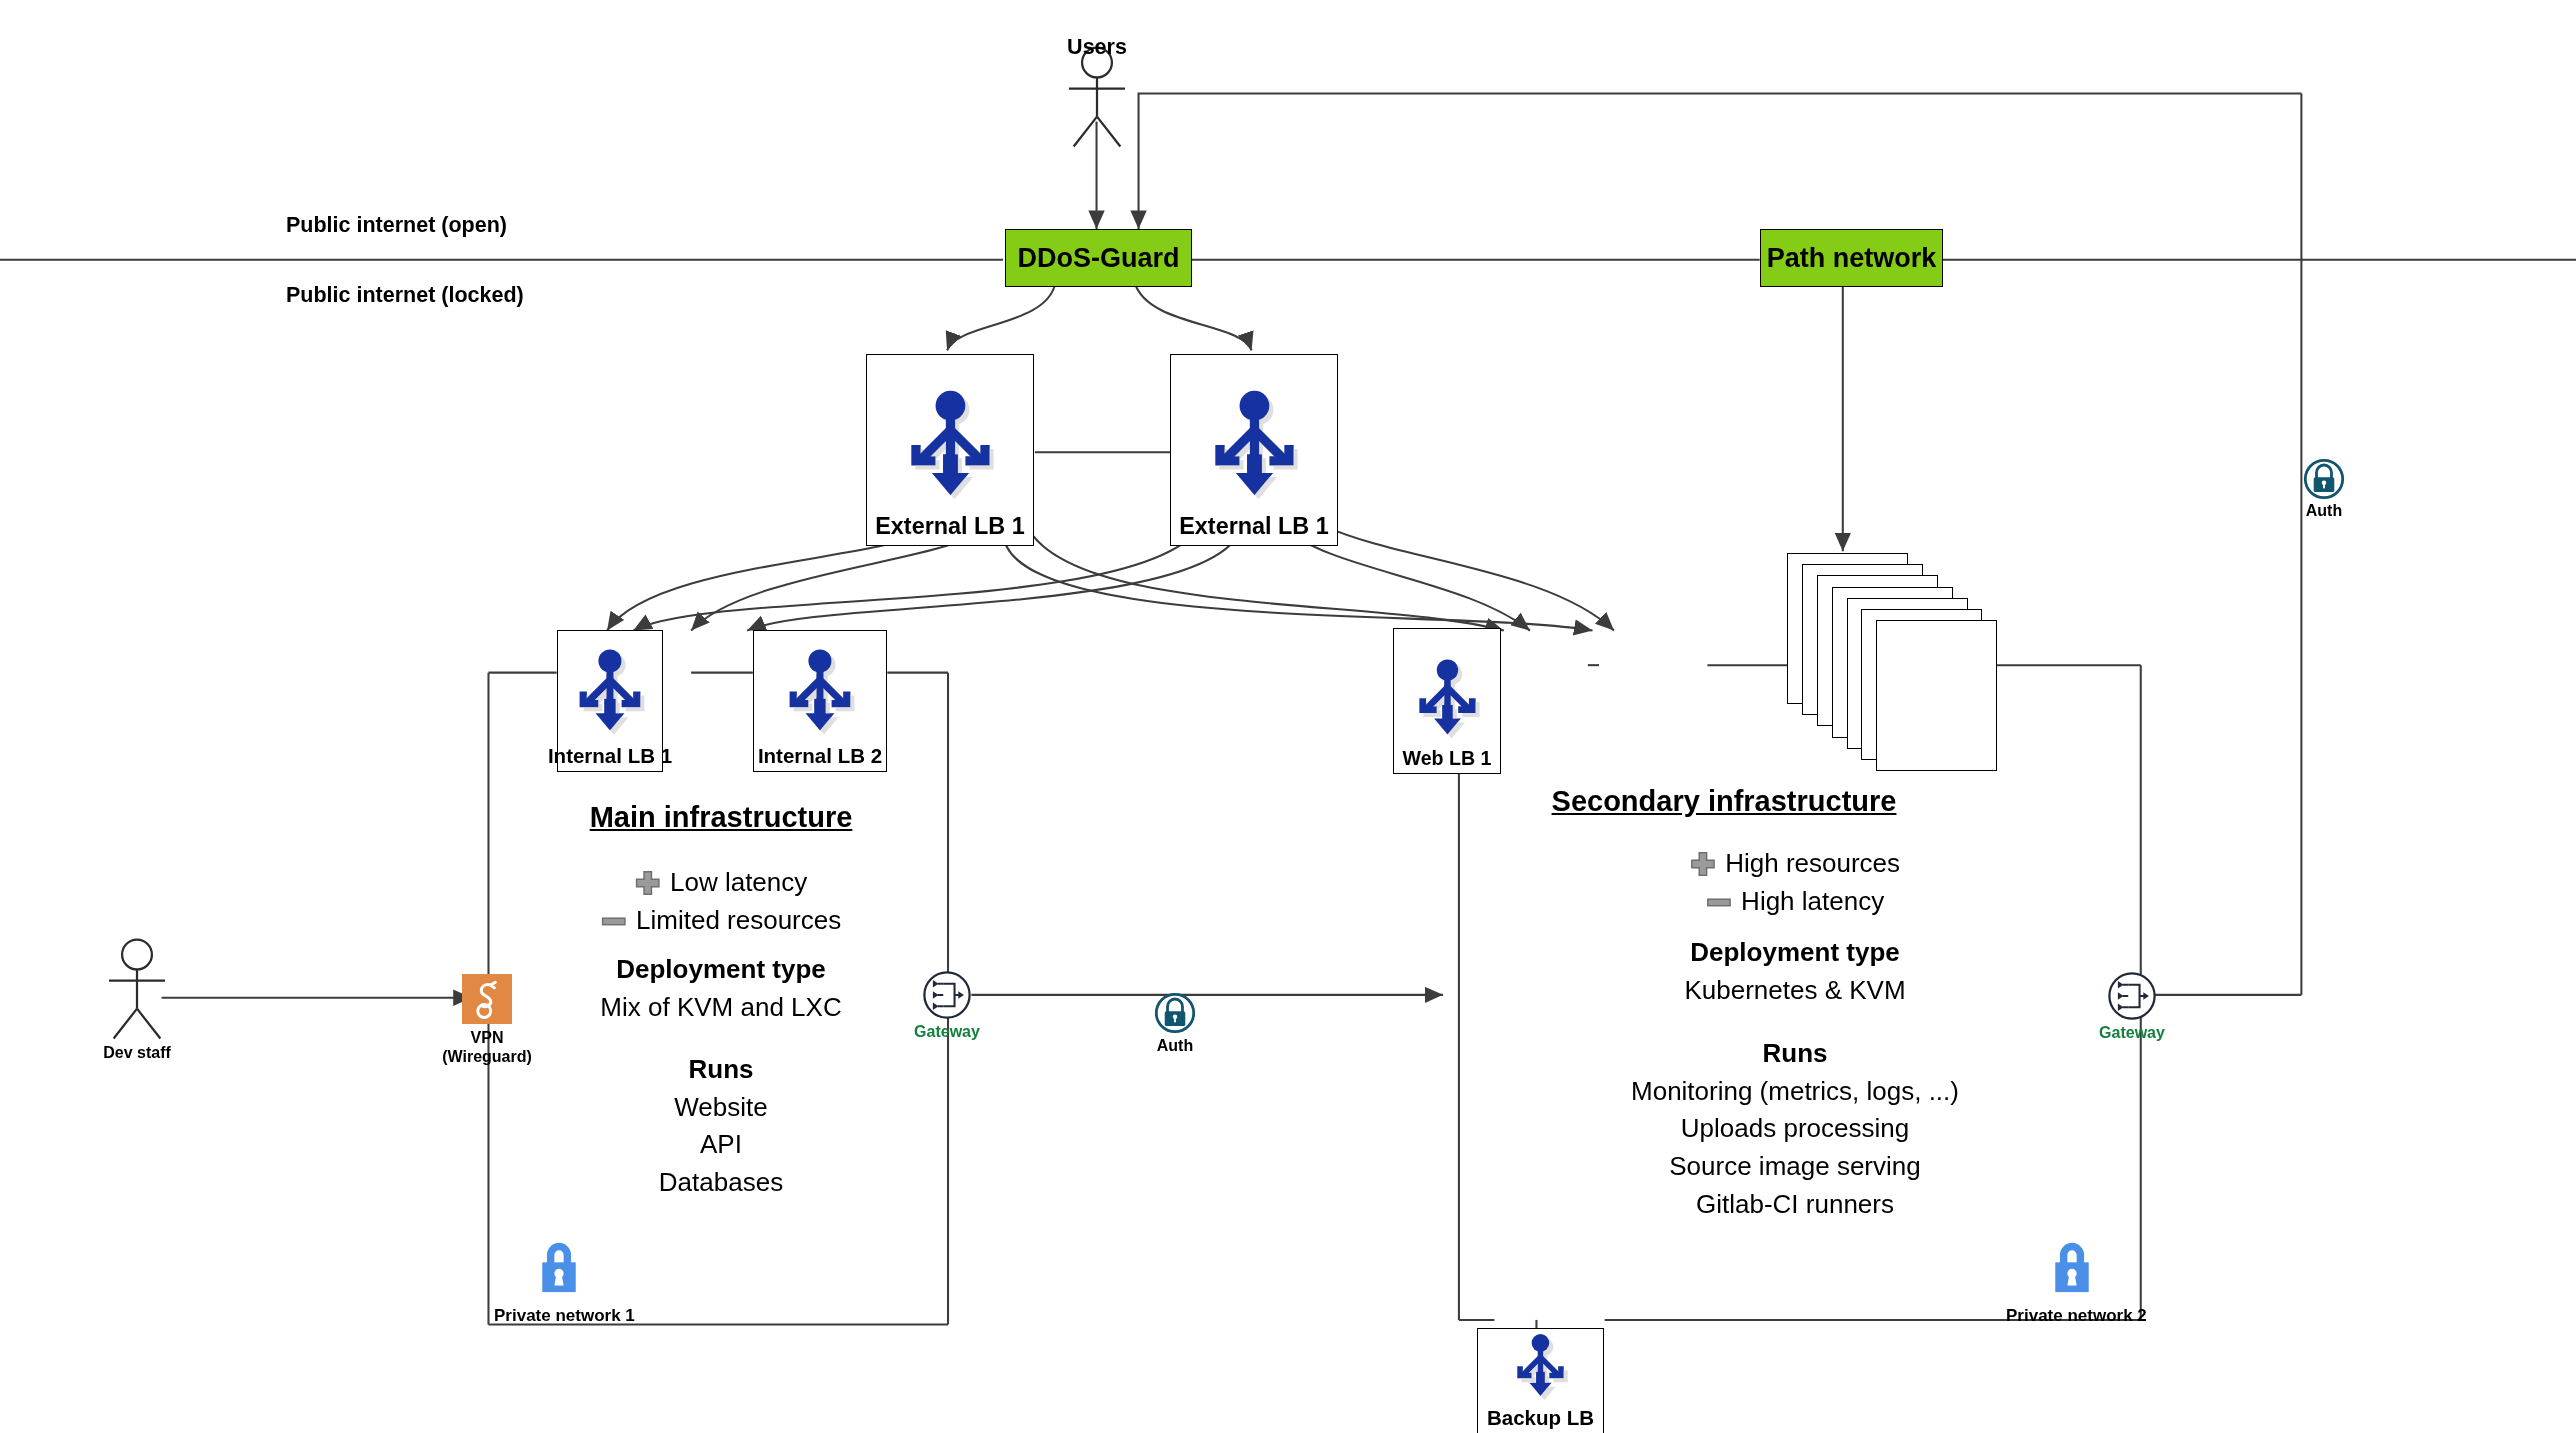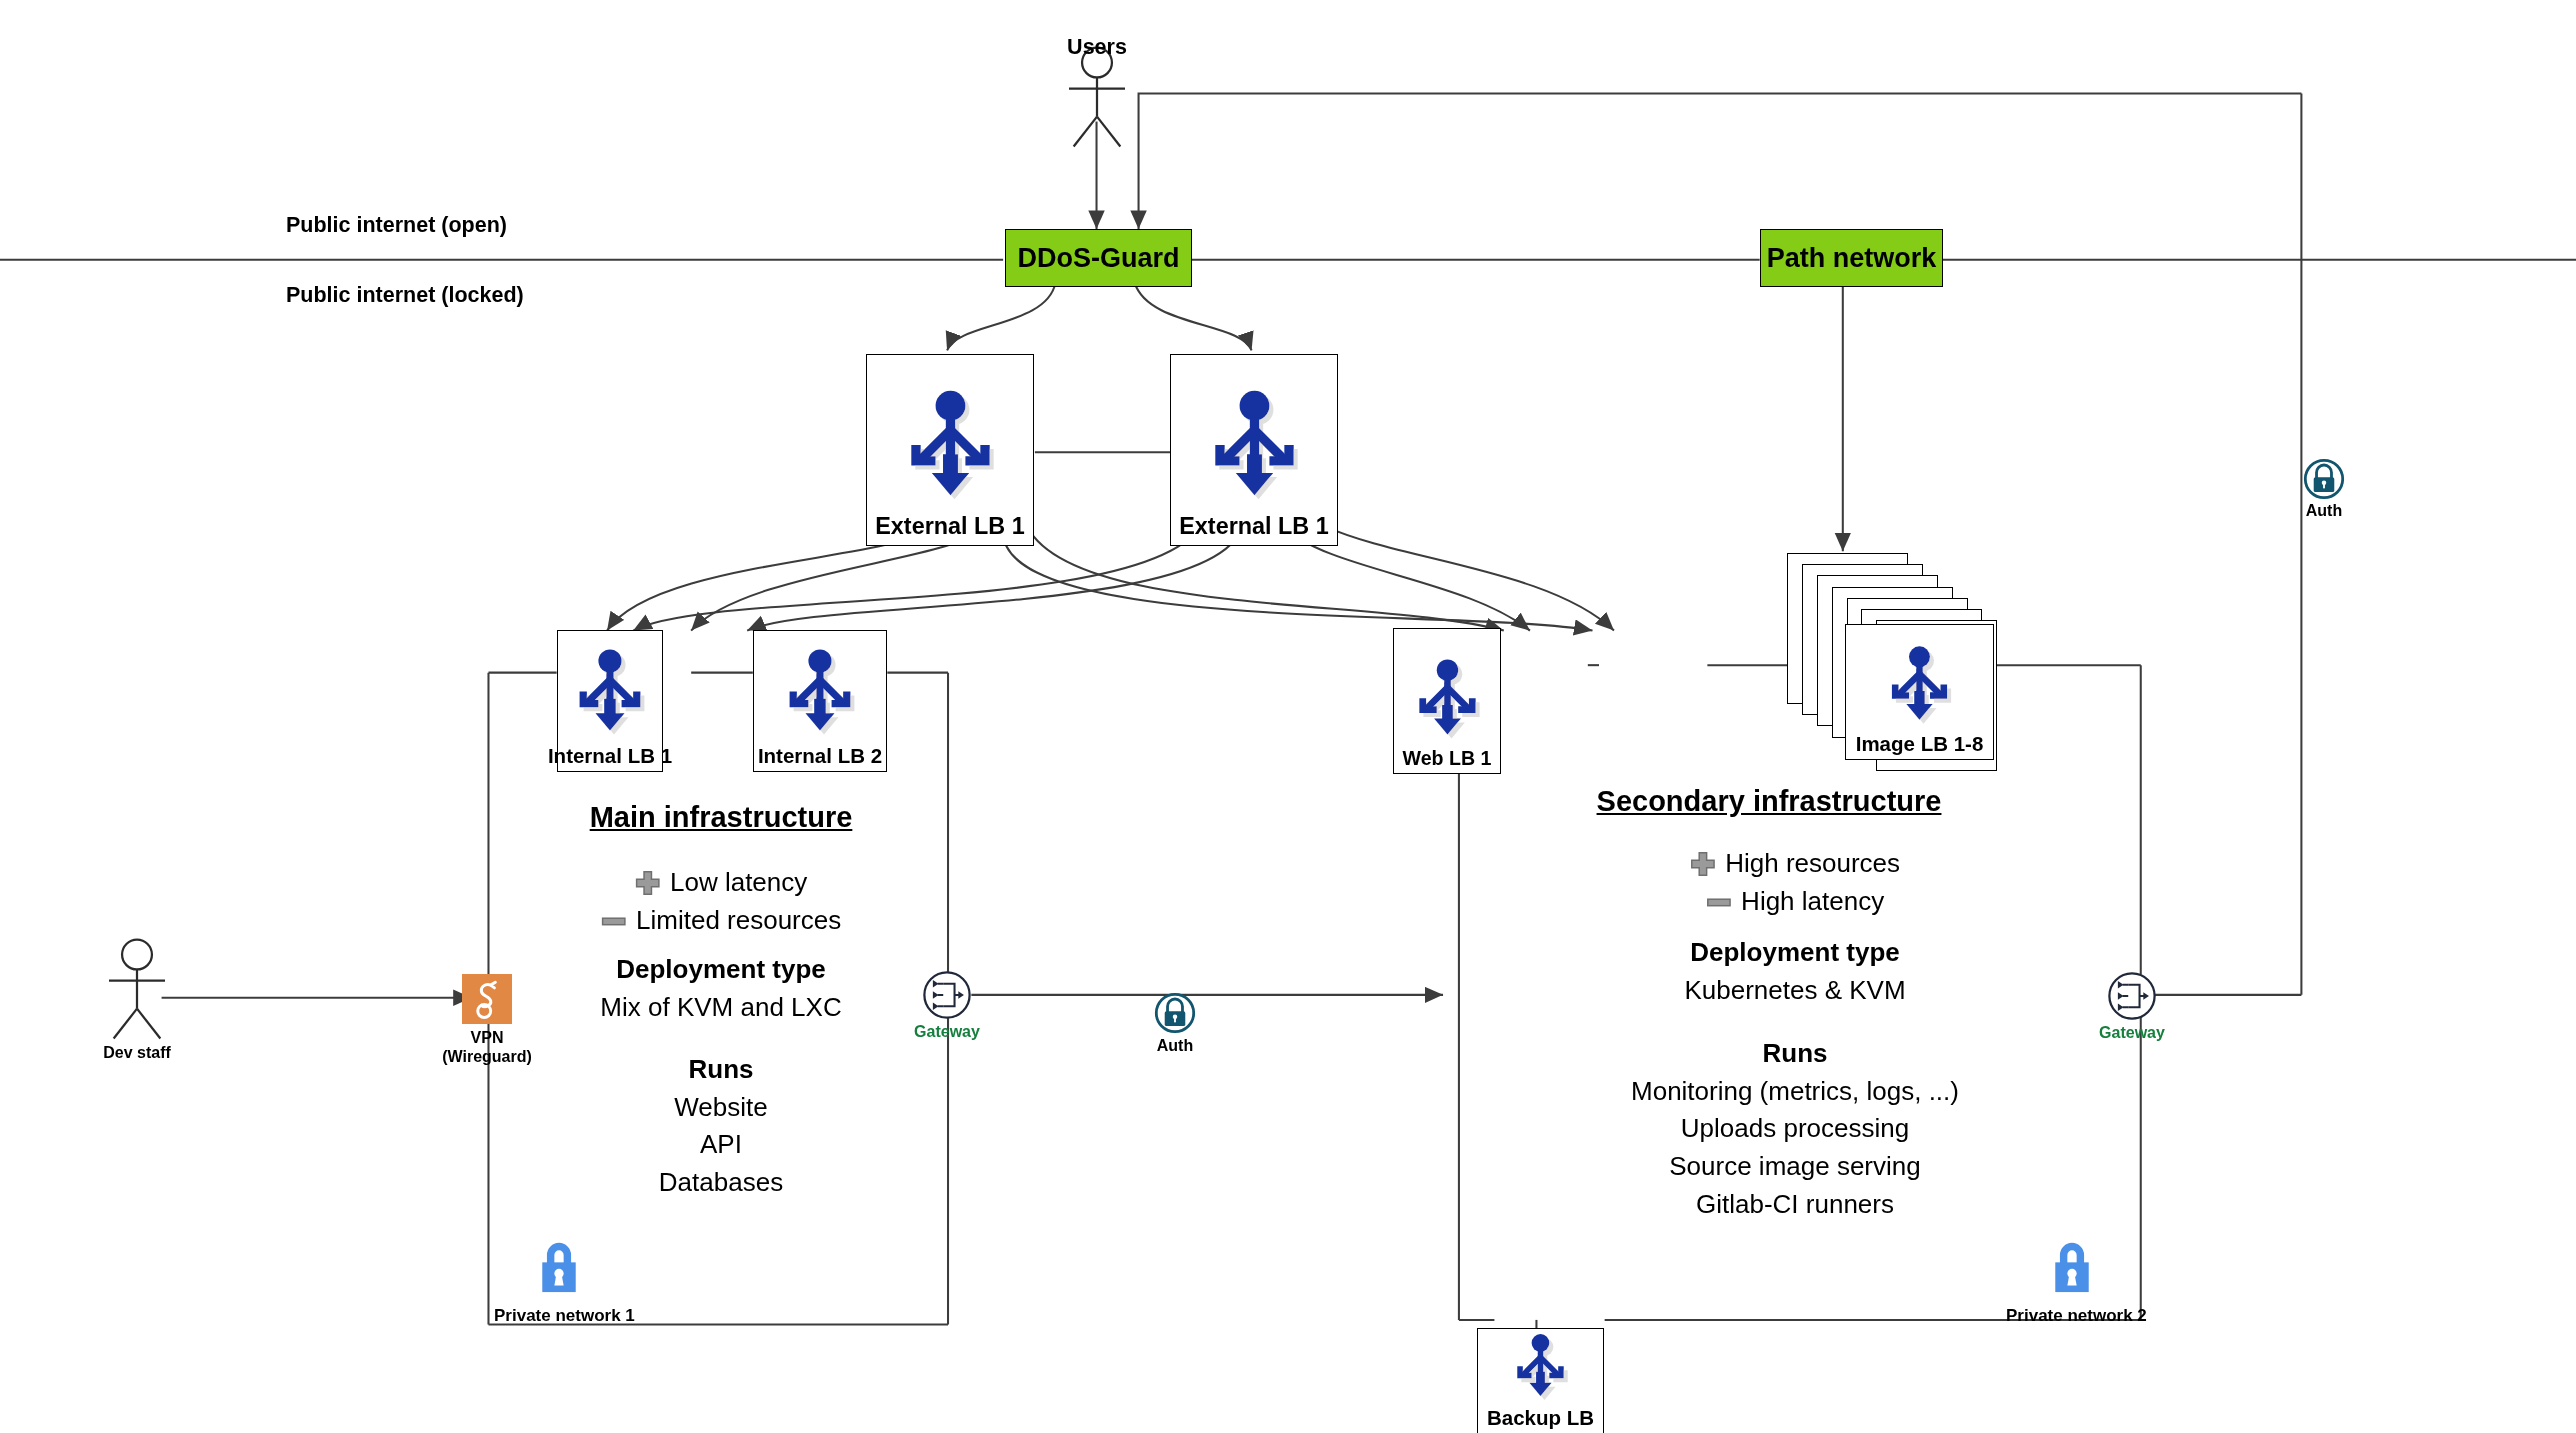--- a/index.html
+++ b/index.html
@@ -294,31 +294,20 @@
 
 
   <div class="stack-card" style="left:1787px; top:553px; width:121px; height:151px;"></div>
   <div class="stack-card" style="left:1802px; top:564px; width:121px; height:151px;"></div>
   <div class="stack-card" style="left:1817px; top:575px; width:121px; height:151px;"></div>
   <div class="stack-card" style="left:1832px; top:587px; width:121px; height:151px;"></div>
   <div class="stack-card" style="left:1847px; top:598px; width:121px; height:151px;"></div>
   <div class="stack-card" style="left:1861px; top:609px; width:121px; height:151px;"></div>
   <div class="stack-card" style="left:1876px; top:620px; width:121px; height:151px;"></div>
 
-  <div class="node" style="left:1845px; top:624px; width:149px; height:136px; padding-bottom:3.7px;">
-    <svg class="lb-icon" width="75" height="88" viewBox="0 0 112 134" style="margin-top:7.5px;" filter="url(#softshadow)">
-      <circle cx="56" cy="18" r="16" fill="#1431a0"></circle>
-      <rect x="51" y="24" width="10" height="48" fill="#1431a0"></rect>
-      <path d="M56,44 L24,76 M56,44 L88,76" stroke="#1431a0" stroke-width="10" fill="none"></path>
-      <path d="M14,60 L14,82 L40,82 L40,72 L24,72 L24,60 Z" fill="#1431a0"></path>
-      <path d="M98,60 L98,82 L72,82 L72,72 L88,72 L88,60 Z" fill="#1431a0"></path>
-      <path d="M56,114 L36,90 L48,90 L48,70 L64,70 L64,90 L76,90 Z" fill="#1431a0"></path>
-    </svg>
-    <span class="node-label" style="font-size:20.5px;">Image LB 1-8</span>
-  </div>
 
   <div class="node" style="left:1477px; top:1328px; width:127px; height:106px; padding-bottom:3.7px;">
     <svg class="lb-icon" width="69" height="82" viewBox="0 0 112 134" style="margin-top:3.7px;" filter="url(#softshadow)">
       <circle cx="56" cy="18" r="16" fill="#1431a0"></circle>
       <rect x="51" y="24" width="10" height="48" fill="#1431a0"></rect>
       <path d="M56,44 L24,76 M56,44 L88,76" stroke="#1431a0" stroke-width="10" fill="none"></path>
       <path d="M14,60 L14,82 L40,82 L40,72 L24,72 L24,60 Z" fill="#1431a0"></path>
       <path d="M98,60 L98,82 L72,82 L72,72 L88,72 L88,60 Z" fill="#1431a0"></path>
       <path d="M56,114 L36,90 L48,90 L48,70 L64,70 L64,90 L76,90 Z" fill="#1431a0"></path>
     </svg>
@@ -347,21 +336,21 @@
     <div>Mix of KVM and LXC</div>
   </div>
 
   <div class="sect-block" style="left:721px; top:1051px;">
     <div class="b">Runs</div>
     <div>Website</div>
     <div>API</div>
     <div>Databases</div>
   </div>
 
-  <div class="sect-title" style="left:1769px; top:785px;">Secondary infrastructure</div>
+  <div class="sect-title" style="left:1724px; top:785px;">Secondary infrastructure</div>
 
   <div class="sect-block" style="left:1795px; top:845px;">
     <div class="pm-row">
       <svg width="26" height="26" viewBox="0 0 28 28">
         <path d="M10,2 H18 V10 H26 V18 H18 V26 H10 V18 H2 V10 H10 Z" fill="#9a9a9a" stroke="#6f6f6f" stroke-width="1.6"></path>
       </svg>
       <span>High resources</span>
     </div>
     <div class="pm-row">
       <svg width="26" height="26" viewBox="0 0 28 28">

